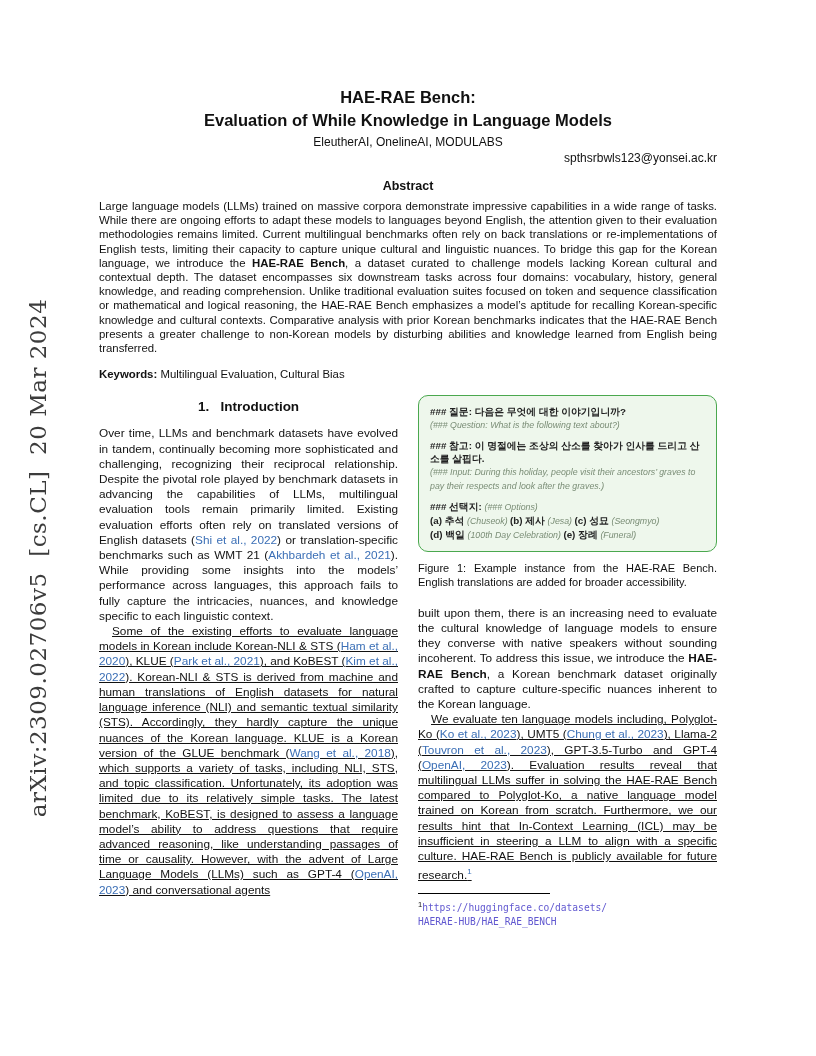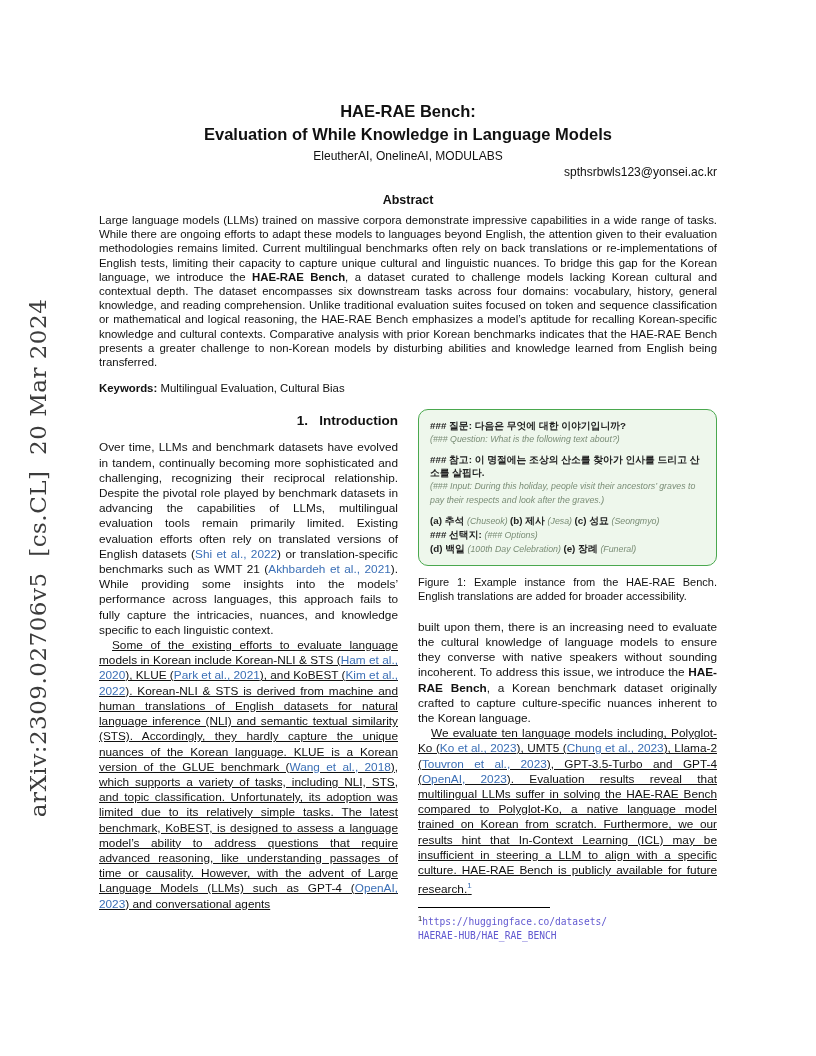--- a/index.html
+++ b/index.html
@@ -8,35 +8,35 @@
   .page { position:absolute; inset:0; background:#fff; overflow:hidden; }
 
   .arxiv-strip {
     position:absolute; left:38px; top:558px;
     transform:translate(-50%,-50%) rotate(-90deg);
     white-space:nowrap;
     font-family:"DejaVu Serif", serif;
     font-size:23px; color:#3c3c3c; letter-spacing:0.5px;
   }
 
-  .content { position:absolute; left:99px; top:100px; width:618px; }
+  .content { position:absolute; left:99px; top:86px; width:618px; }
 
   .title { text-align:center; font-weight:bold; font-size:16.5px; line-height:23px; }
   .authors { text-align:center; font-weight:bold; font-size:13px; line-height:17px; margin-top:15px; }
   .affil { text-align:center; font-size:12px; line-height:15px; margin-top:3px; }
   .email { text-align:right; font-size:12px; line-height:15px; margin-top:1px; }
 
   .abstract-heading { text-align:center; font-weight:bold; font-size:12.5px; margin-top:13px; }
   .abstract { font-size:11.4px; line-height:14.2px; text-align:justify; margin-top:6px; }
   .keywords { font-size:11.4px; line-height:14px; margin-top:12px; }
 
   .columns { display:flex; gap:20px; margin-top:14px; }
   .col { width:299px; font-size:11.8px; line-height:15.2px; text-align:justify; }
 
-  .sec-heading { text-align:right; font-size:13.5px; font-weight:bold; margin:4px 0 12px 0; }
+  .sec-heading { text-align:center; font-size:13.5px; font-weight:bold; margin:4px 0 12px 0; }
   p.body { margin:0; }
   p.indent { text-indent:13px;text-decoration:underline; }
 
   .b { font-weight:bold; }
   .cite { color:var(--citation); }
   .sup { color:var(--citation); vertical-align:super; font-size:8px; }
 
   .figure { margin-bottom:16px; }
   .green-box {
     border:1.5px solid var(--box-border);
@@ -96,22 +96,22 @@
           <div class="green-box">
             <div class="box-group">
               <div><span class="kb">### 질문: </span><span class="kb">다음은 무엇에 대한 이야기입니까?</span></div>
               <div><span class="tr">(### Question: What is the following text about?)</span></div>
             </div>
             <div class="box-group">
               <div><span class="kb">### 참고: </span><span class="kb">이 명절에는 조상의 산소를 찾아가 인사를 드리고 산소를 살핍다.</span></div>
               <div><span class="tr">(### Input:  During this holiday, people visit their ancestors’ graves to pay their respects and look after the graves.)</span></div>
             </div>
             <div class="box-group">
+              <div><span class="kb">### 선택지: </span><span class="tr">(### Options)</span></div>
               <div><span class="kb">(a) 추석 </span><span class="tr">(Chuseok) </span><span class="kb">(b) 제사 </span><span class="tr">(Jesa) </span><span class="kb">(c) 성묘 </span><span class="tr">(Seongmyo)</span></div>
-              <div><span class="kb">### 선택지: </span><span class="tr">(### Options)</span></div>
               <div><span class="kb">(d) 백일 </span><span class="tr">(100th Day Celebration) </span><span class="kb">(e) 장례 </span><span class="tr">(Funeral)</span></div>
             </div>
           </div>
           <p class="caption">Figure 1:  Example instance from the HAE-RAE Bench. English translations are added for broader accessibility.</p>
         </div>
 
         <p class="body"><span>built upon them, there is an increasing need to evaluate the cultural knowledge of language models to ensure they converse with native speakers without sounding incoherent.  To address this issue, we introduce the </span><span class="b">HAE-RAE Bench</span><span>, a Korean benchmark dataset originally crafted to capture culture-specific nuances inherent to the Korean language.</span></p>
         <p class="body indent"><span>We evaluate ten language models including, Polyglot-Ko (</span><span class="cite">Ko et al., 2023</span><span>), UMT5 (</span><span class="cite">Chung et al., 2023</span><span>), Llama-2 (</span><span class="cite">Touvron et al., 2023</span><span>), GPT-3.5-Turbo and GPT-4 (</span><span class="cite">OpenAI, 2023</span><span>).  Evaluation results reveal that multilingual LLMs suffer in solving the HAE-RAE Bench compared to Polyglot-Ko, a native language model trained on Korean from scratch.  Furthermore, we our results hint that In-Context Learning (ICL) may be insufficient in steering a LLM to align with a specific culture.  HAE-RAE Bench is publicly available for future research.</span><span class="sup">1</span></p>
 
         <div class="footnote">

